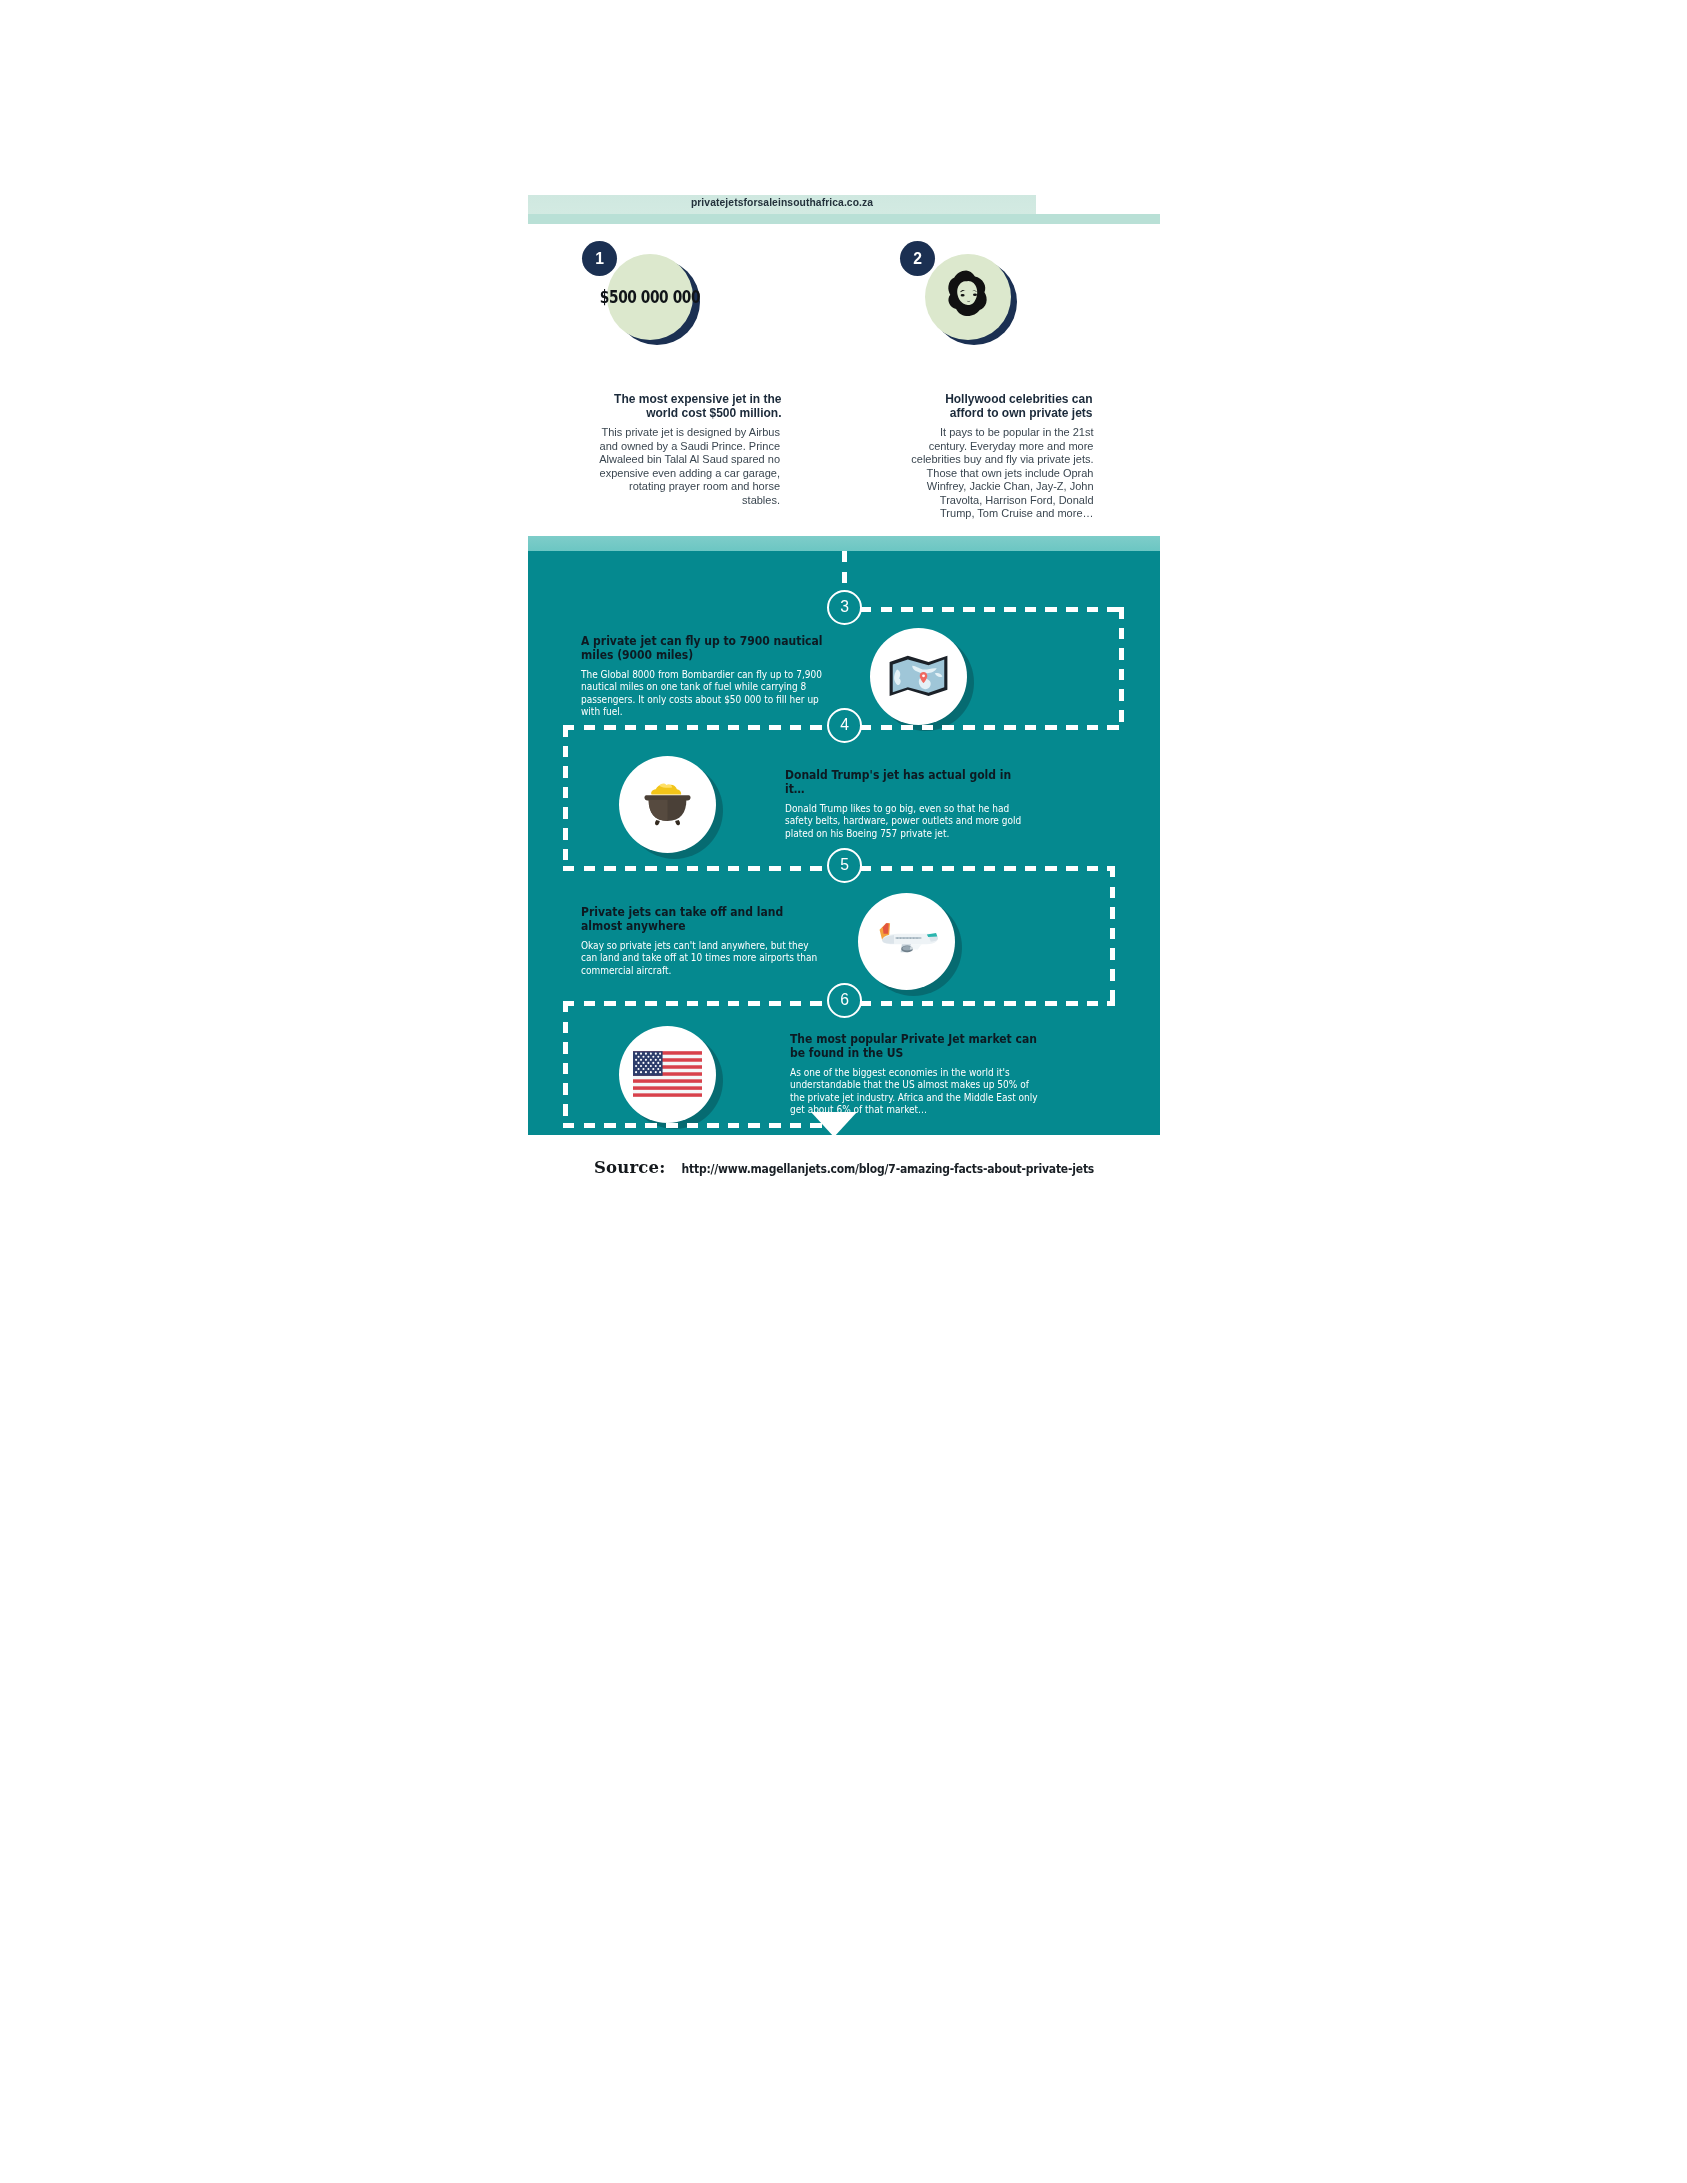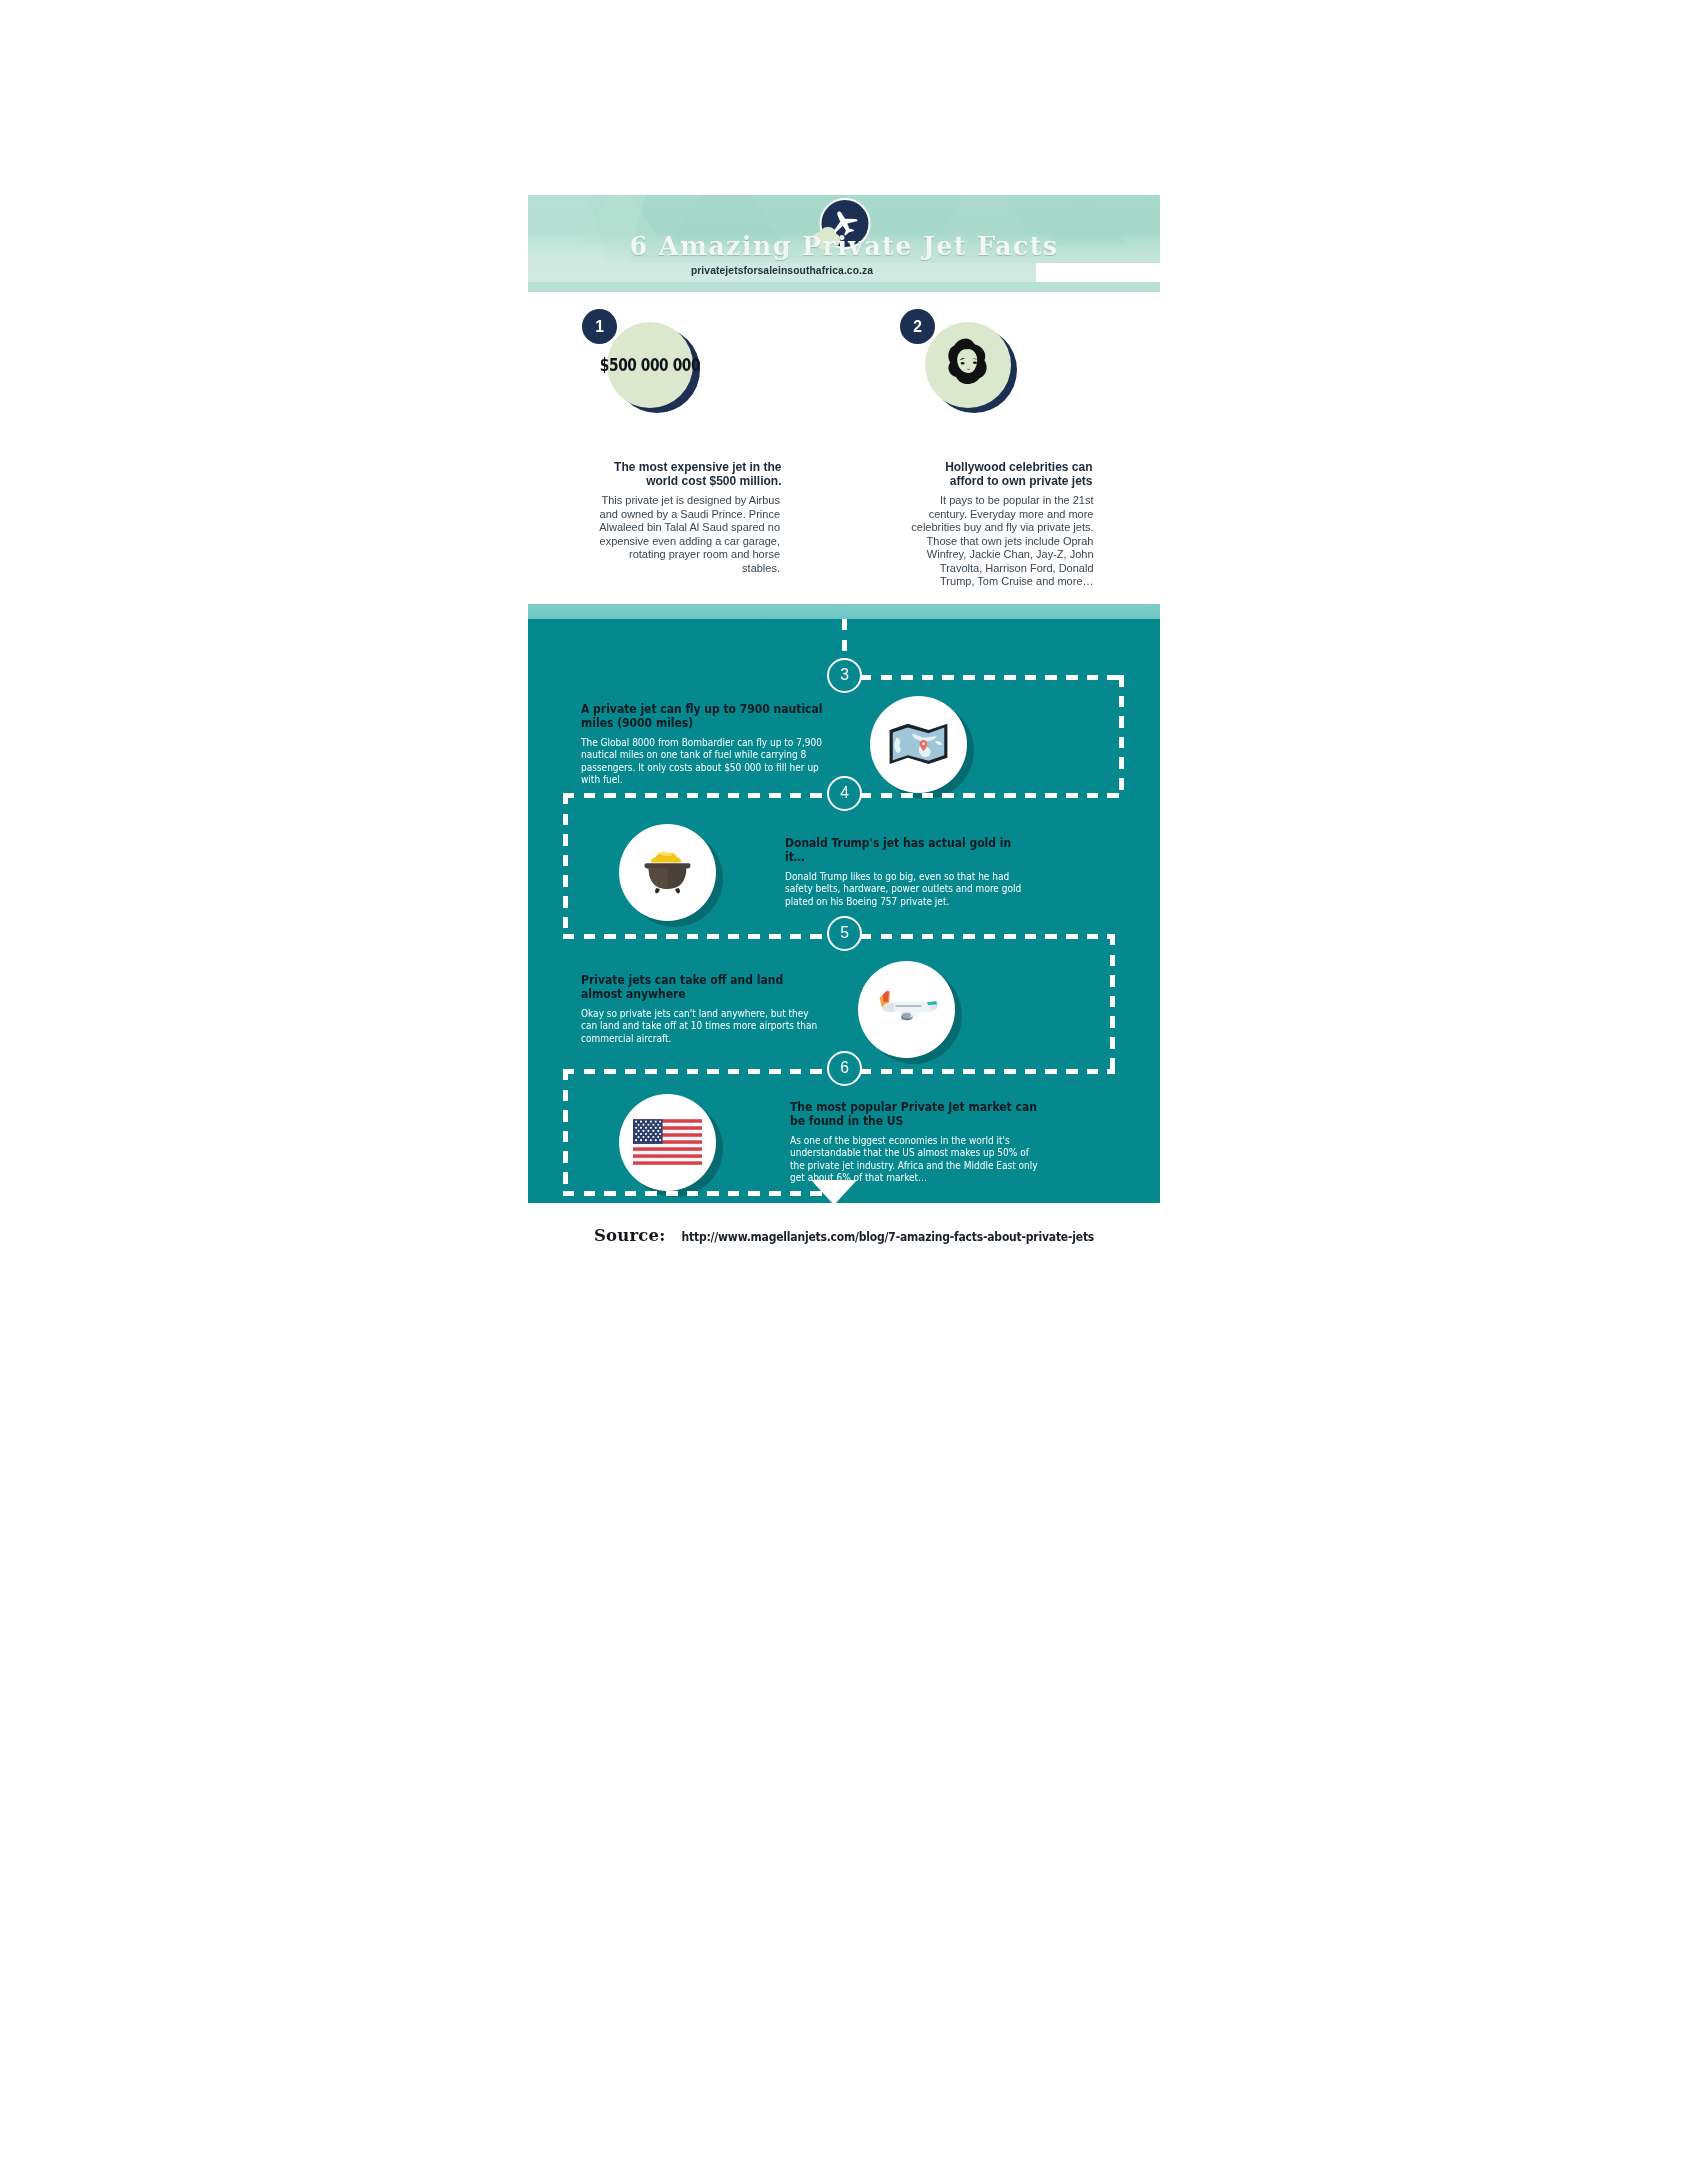--- a/index.html
+++ b/index.html
@@ -306,47 +306,20 @@
     color: #1a2026;
     letter-spacing: -0.2px;
     margin-left: 16px;
   }
 </style>
 </head>
 <body>
 
 <div class="infographic">
 
-  <div class="header">
-    <div class="header-band-wrap">
-      <div class="hb1"></div>
-      <div class="hb-mtn hb-m1"></div>
-      <div class="hb-mtn hb-m2"></div>
-      <div class="hb-mtn hb-m3"></div>
-      <div class="hb-mtn hb-m4"></div>
-    </div>
-
-    <div class="logo-mark">
-      <div class="logo-circle"></div>
-      <div class="logo-cloud">
-        <i class="lc1"></i>
-          <i class="lc2"></i>
-          <i class="lc3"></i>
-          <i class="lc4"></i>
-      </div>
-      <svg class="logo-plane" viewBox="0 0 64 64">
-        <g transform="rotate(-28 32 32)">
-          <path d="M30 6 c2.6 0 4.4 2.2 4.6 5.2 l1.0 14.2 l19.5 10.6 c1.1 .6 1.6 1.4 1.6 2.6 l0 3.1 l-21.6 -5.6 l-.9 11.4 l6.4 5.2 l0 3.7 l-10.6 -2.8 l-10.6 2.8 l0 -3.7 l6.4 -5.2 l-.9 -11.4 l-21.6 5.6 l0 -3.1 c0 -1.2 .5 -2 1.6 -2.6 l19.5 -10.6 l1.0 -14.2 c.2 -3 2 -5.2 4.6 -5.2 z" fill="#ffffff"></path>
-        </g>
-      </svg>
-    </div>
-
-    <div class="main-title">6 Amazing Private Jet Facts</div>
-
-  </div>
 
   <div class="url-strip">
     <div class="url-text">privatejetsforsaleinsouthafrica.co.za</div>
   </div>
   <div class="url-strip-lower"></div>
 
   <div class="top-facts">
 
     <div class="top-fact f1">
       <div class="tf-badgewrap">

